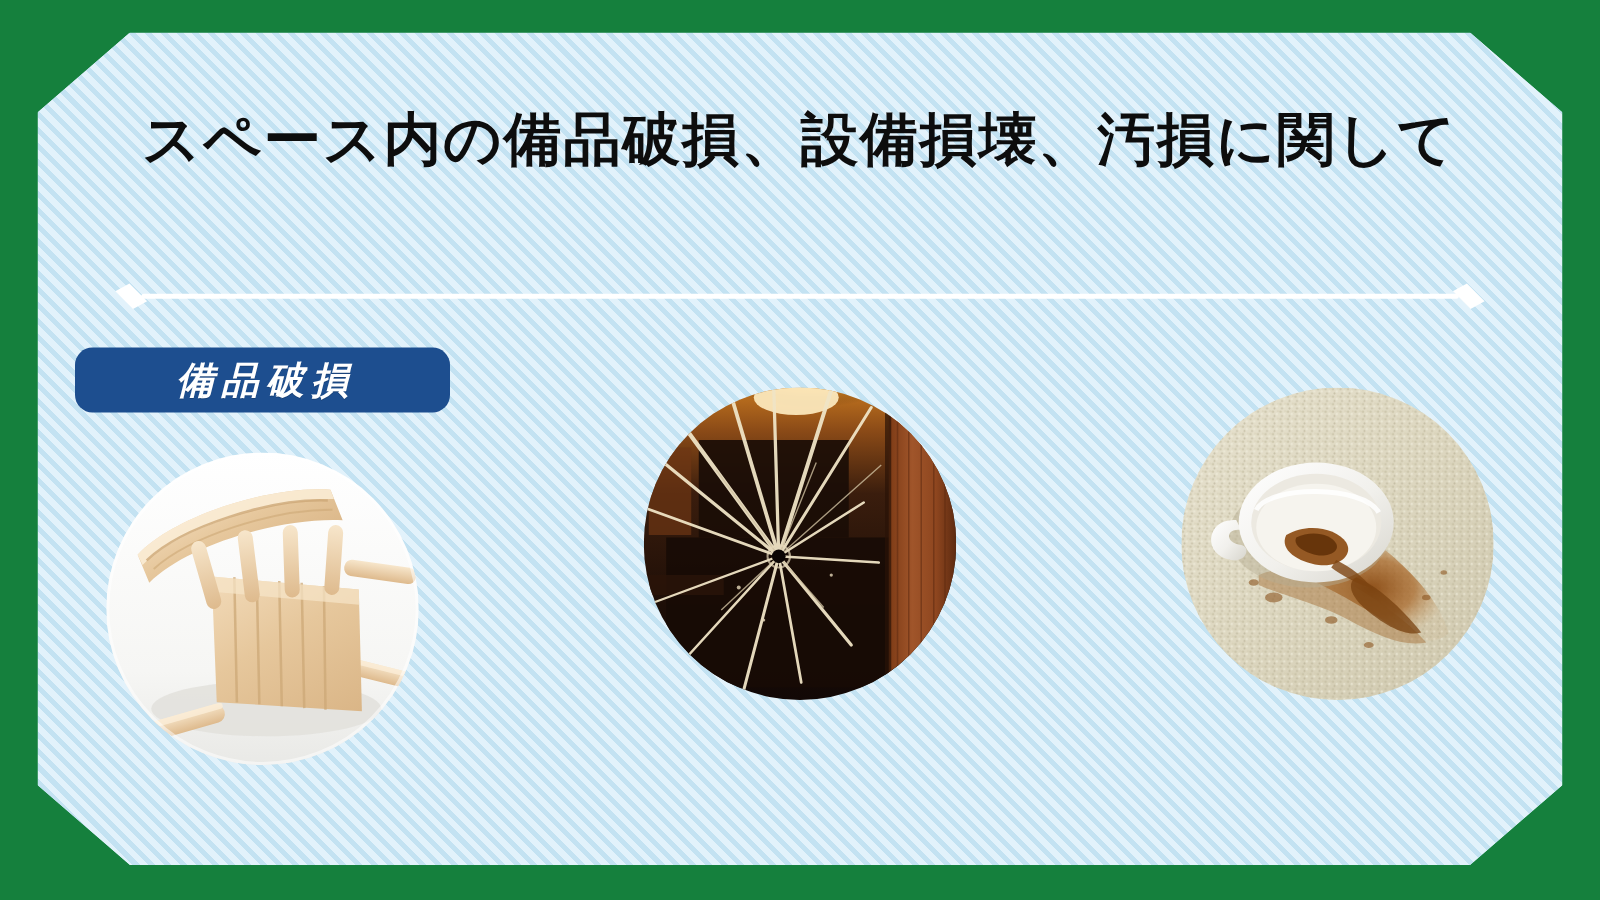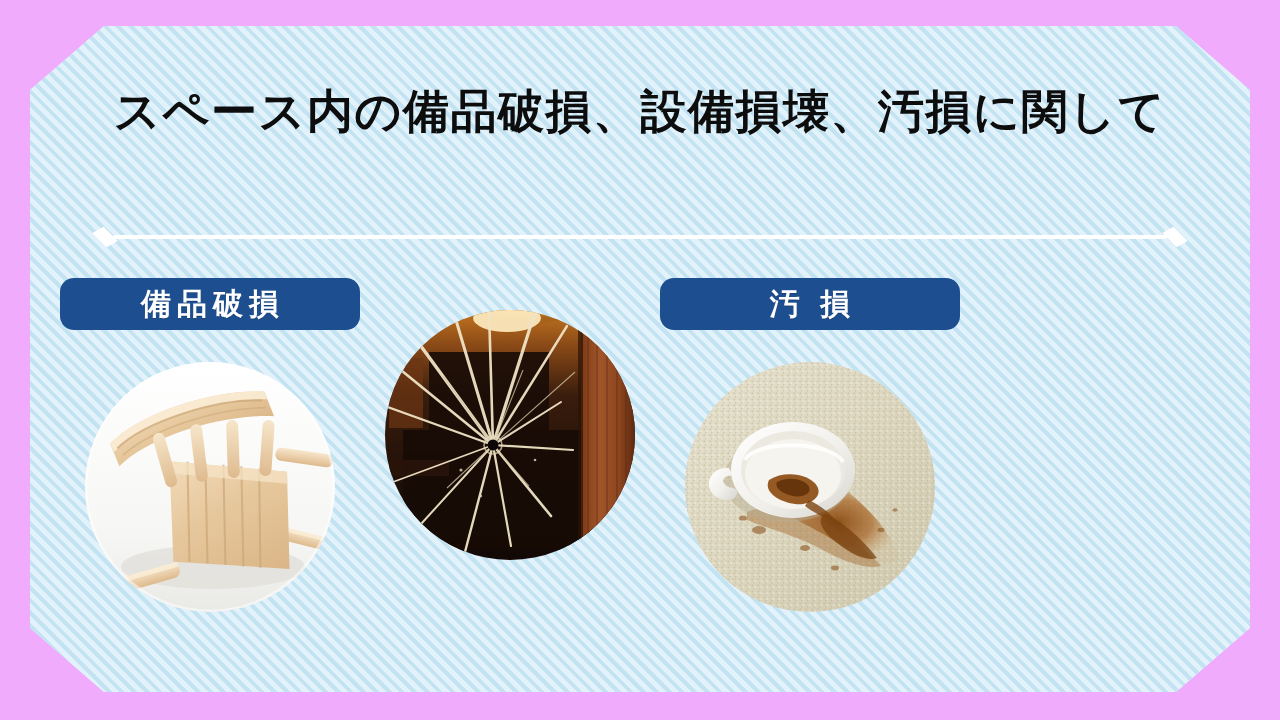--- a/index.html
+++ b/index.html
@@ -12,21 +12,21 @@
     width: 1280px;
     height: 720px;
     overflow: hidden;
     font-family: "Liberation Sans", "DejaVu Sans", sans-serif;
   }
 
   .slide {
     position: relative;
     width: 1280px;
     height: 720px;
-    background: #f0abfc;
+    background: #15803d;
   }
 
   
   .panel {
     position: absolute;
     left: 30px;
     top: 26px;
     width: 1220px;
     height: 666px;
     background-color: #d9eef9;
@@ -105,20 +105,22 @@
   .divider .diamond.left  { left: 0px; }
   .divider .diamond.right { right: 0px; }
 
   
   .cards {
     position: absolute;
     left: 60px;
     top: 278px;
     width: 1160px;
     display: flex;
+    justify-content: space-between;
+    font-style: italic;
   }
   .card {
     width: 300px;
     display: flex;
     flex-direction: column;
     align-items: center;
   }
 
   .badge {
     width: 300px;
@@ -313,21 +315,20 @@
           <g fill="#e7d9ba" opacity="0.8">
             <circle cx="76" cy="160" r="1.6"></circle>
             <circle cx="150" cy="150" r="1.3"></circle>
             <circle cx="96" cy="186" r="1.2"></circle>
           </g>
         </svg>
       </div>
     </div>
 
     <div class="card">
-      <div class="badge">汚 損</div>
       <div class="photo">
         <svg width="250" height="250" viewBox="0 0 250 250" role="img">
           <defs>
             <linearGradient id="carpet" x1="0" y1="0" x2="1" y2="1">
               <stop offset="0%" stop-color="#e7e2cf"></stop>
               <stop offset="50%" stop-color="#ddd7c0"></stop>
               <stop offset="100%" stop-color="#cfc8ae"></stop>
             </linearGradient>
             <radialGradient id="stainG" cx="0.5" cy="0.5" r="0.5">
               <stop offset="0%" stop-color="#8a4a12" stop-opacity="0.95"></stop>

